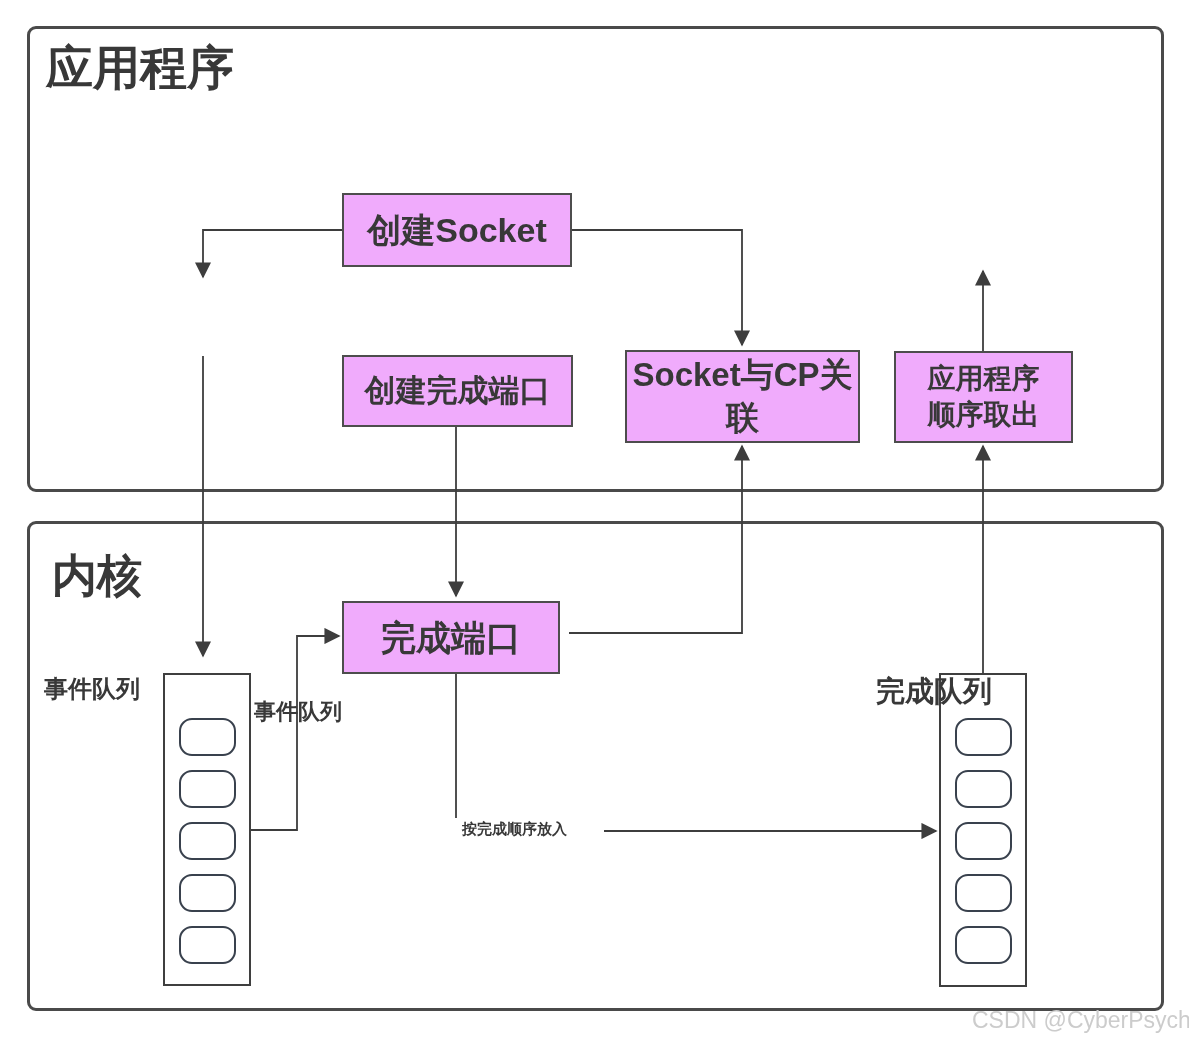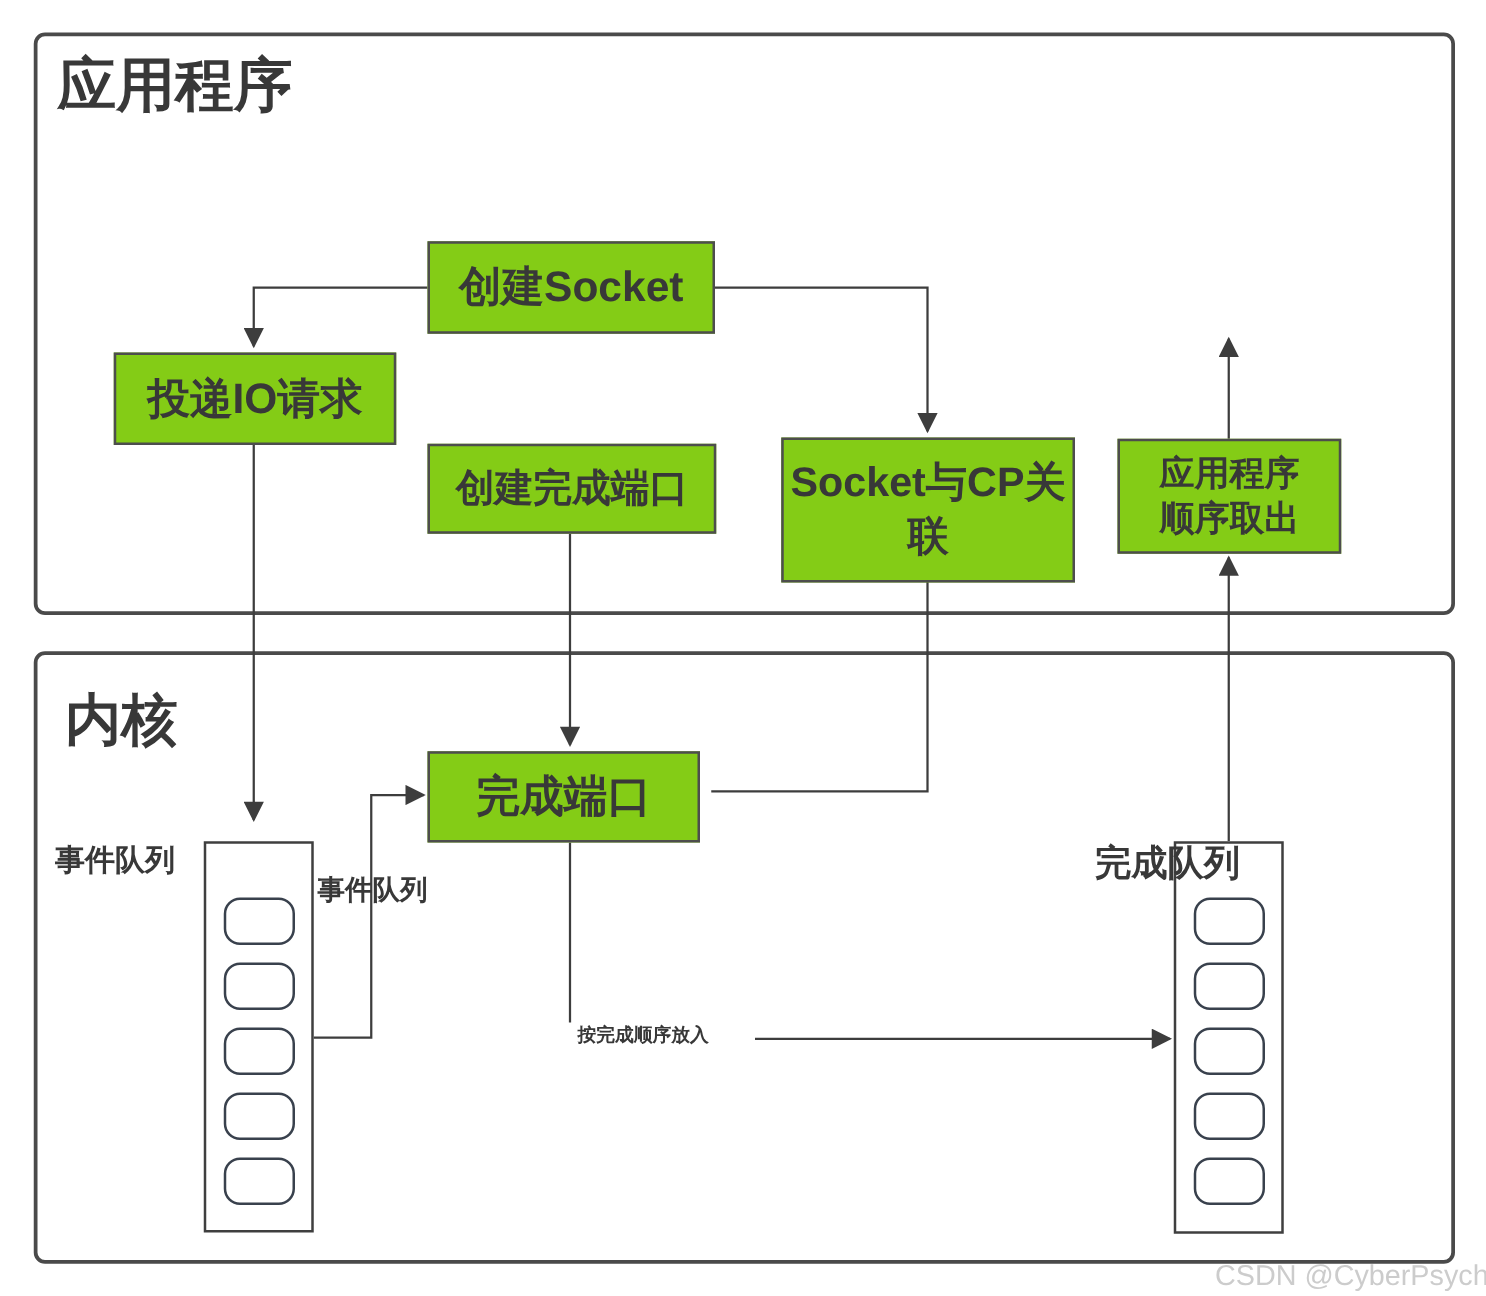--- a/index.html
+++ b/index.html
@@ -40,36 +40,36 @@
   .edge {
     fill: none;
     stroke: var(--c-line, #3d3d3d);
     stroke-width: 1.8;
   }
   .arrowhead-shape { fill: var(--c-line, #3d3d3d); }
 
   
   .node {
     position: absolute;
-    background: #84cc16;
+    background: #f0abfc;
     border: 2px solid var(--c-box-border, #4d4d4d);
     box-sizing: border-box;
     display: flex;
     align-items: center;
     justify-content: center;
     text-align: center;
     font-weight: bold;
     color: var(--c-text, #383838);
     white-space: pre-line;
     line-height: 1.3;
   }
   .n-create-socket   { left: 342px; top: 193px; width: 230px; height: 74px; font-size: 34px; }
   .n-post-io         { left: 91px;  top: 282px; width: 226px; height: 74px; font-size: 34px; }
   .n-create-cp       { left: 342px; top: 355px; width: 231px; height: 72px; font-size: 31px; }
-  .n-associate       { left: 625px; top: 350px; width: 235px; height: 116px; font-size: 33px; }
+  .n-associate       { left: 625px; top: 350px; width: 235px; height: 93px; font-size: 33px; }
   .n-io-result       { left: 894px; top: 176px; width: 179px; height: 92px; font-size: 28px; }
   .n-app-fetch       { left: 894px; top: 351px; width: 179px; height: 92px; font-size: 28px; }
   .n-completion-port { left: 342px; top: 601px; width: 218px; height: 73px; font-size: 35px; }
 
   
   .queue {
     position: absolute;
     background: #ffffff;
     border: 2px solid var(--c-queue-border, #3f3f3f);
     box-sizing: border-box;
@@ -136,21 +136,20 @@
     <path class="edge" d="M456 427 V596" marker-end="url(#ah)"></path>
     <path class="edge" d="M250 830 H297 V636 H339" marker-end="url(#ah)"></path>
     <path class="edge" d="M569 633 H742 V446" marker-end="url(#ah)"></path>
     <path class="edge" d="M456 674 V818"></path>
     <path class="edge" d="M604 831 H936" marker-end="url(#ah)"></path>
     <path class="edge" d="M983 673 V446" marker-end="url(#ah)"></path>
     <path class="edge" d="M983 351 V271" marker-end="url(#ah)"></path>
   </svg>
 
   <div class="node n-create-socket">创建Socket</div>
-  <div class="node n-post-io">投递IO请求</div>
   <div class="node n-create-cp">创建完成端口</div>
   <div class="node n-associate">Socket与CP关
 联</div>
   <div class="node n-app-fetch">应用程序
 顺序取出</div>
   <div class="node n-completion-port">完成端口</div>
 
   <div class="queue q-event">
       <div class="slot"></div>
       <div class="slot"></div>

